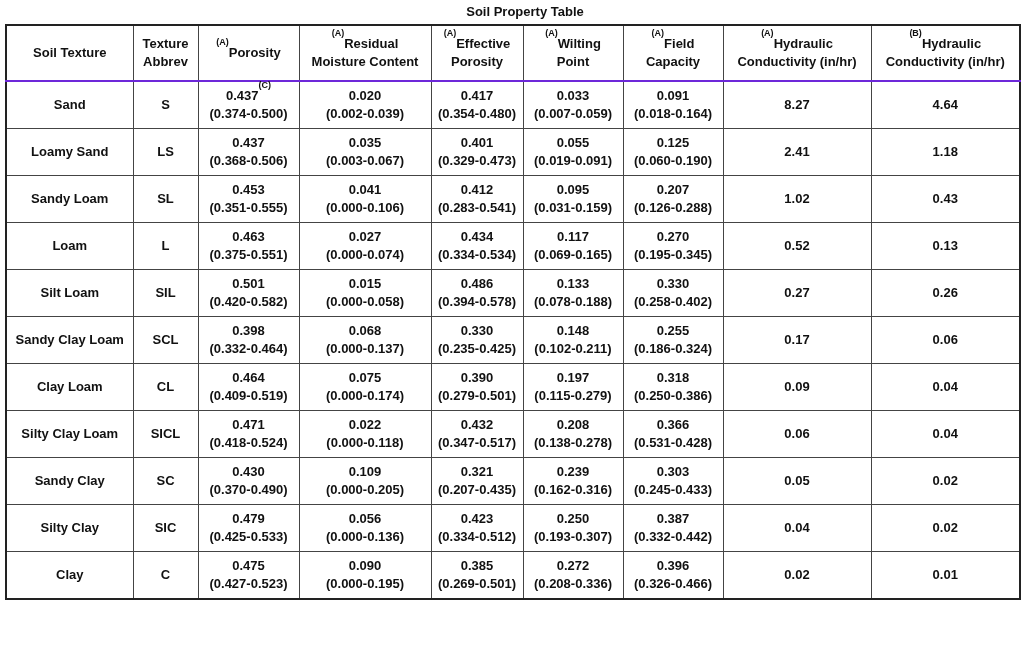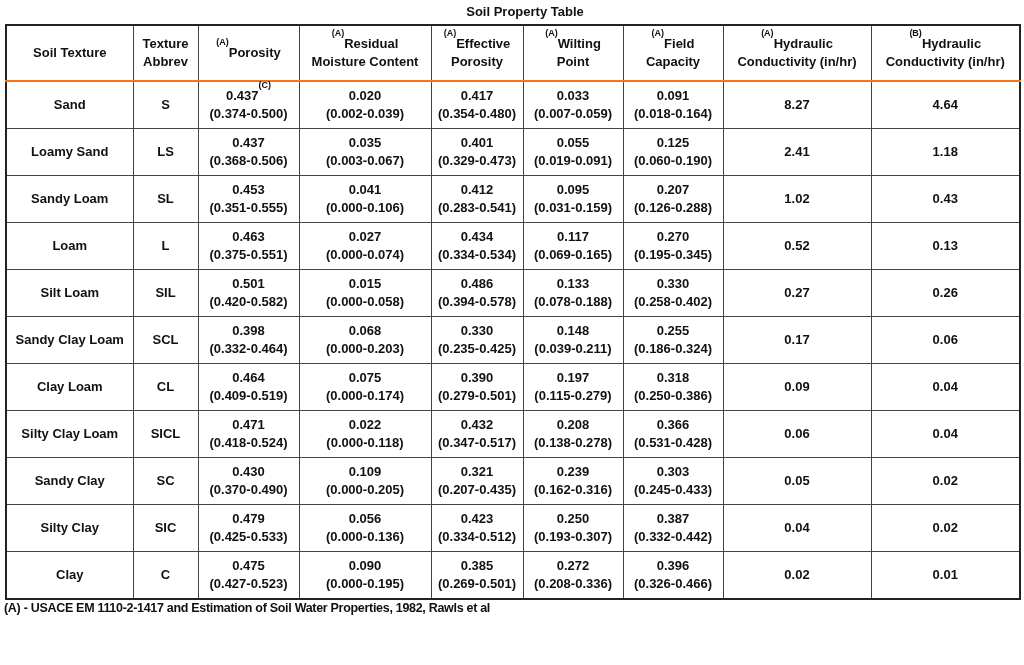--- a/index.html
+++ b/index.html
@@ -4,21 +4,21 @@
 <style>
   html, body { margin: 0; padding: 0; background: #ffffff; }
   body { width: 1024px; height: 665px; position: relative; overflow: hidden;
          font-family: "Liberation Sans", "DejaVu Sans", sans-serif; color: #111; }
   .title { position: absolute; left: 13px; top: 4px; width: 1024px; text-align: center;
            font-weight: bold; font-size: 13px; }
   table.soil { position: absolute; left: 5px; top: 24px; border-collapse: collapse;
                border: 2px solid #222; table-layout: fixed; }
   table.soil th, table.soil td { border: 1px solid #444; text-align: center; vertical-align: middle;
                font-weight: bold; font-size: 13px; padding: 0; line-height: 18px; white-space: nowrap; }
-  table.soil thead th { height: 54px; border-bottom: 2px solid #f97316; margin-top: 34px; }
+  table.soil thead th { height: 54px; border-bottom: 2px solid #6d28d9; margin-top: 34px; }
   table.soil tbody td { height: 46px; }
   sup { font-size: 9px; vertical-align: top; position: relative; top: -2px; line-height: 0; }
   .range { display: block; }
   .mean { display: block; }
   .notes { position: absolute; left: 4px; top: 597px; font-size: 12.5px; font-weight: bold; }
   .note { height: 22px; line-height: 22px; white-space: nowrap; font-family: "Liberation Sans", sans-serif; letter-spacing: -0.3px; }
 </style>
 </head>
 <body>
 
@@ -207,29 +207,29 @@
       </tr>
       <tr>
         <td>Sandy Clay Loam</td>
         <td>SCL</td>
         <td>
           <span class="mean"><span>0.398</span></span>
           <span class="range">(0.332-0.464)</span>
         </td>
         <td>
           <span class="mean"><span>0.068</span></span>
-          <span class="range">(0.000-0.203)</span>
+          <span class="range">(0.000-0.137)</span>
         </td>
         <td>
           <span class="mean"><span>0.330</span></span>
           <span class="range">(0.235-0.425)</span>
         </td>
         <td>
           <span class="mean"><span>0.148</span></span>
-          <span class="range">(0.039-0.211)</span>
+          <span class="range">(0.102-0.211)</span>
         </td>
         <td>
           <span class="mean"><span>0.255</span></span>
           <span class="range">(0.186-0.324)</span>
         </td>
         <td>0.17</td>
         <td>0.06</td>
       </tr>
       <tr>
         <td>Clay Loam</td>
@@ -358,14 +358,13 @@
           <span class="mean"><span>0.396</span></span>
           <span class="range">(0.326-0.466)</span>
         </td>
         <td>0.02</td>
         <td>0.01</td>
       </tr>
     </tbody>
 </table>
 
 <div class="notes" id="notes">
-    <div class="note">(A) - USACE EM 1110-2-1417 and Estimation of Soil Water Properties, 1982, Rawls et al</div>
   </div>
 
 </body></html>

